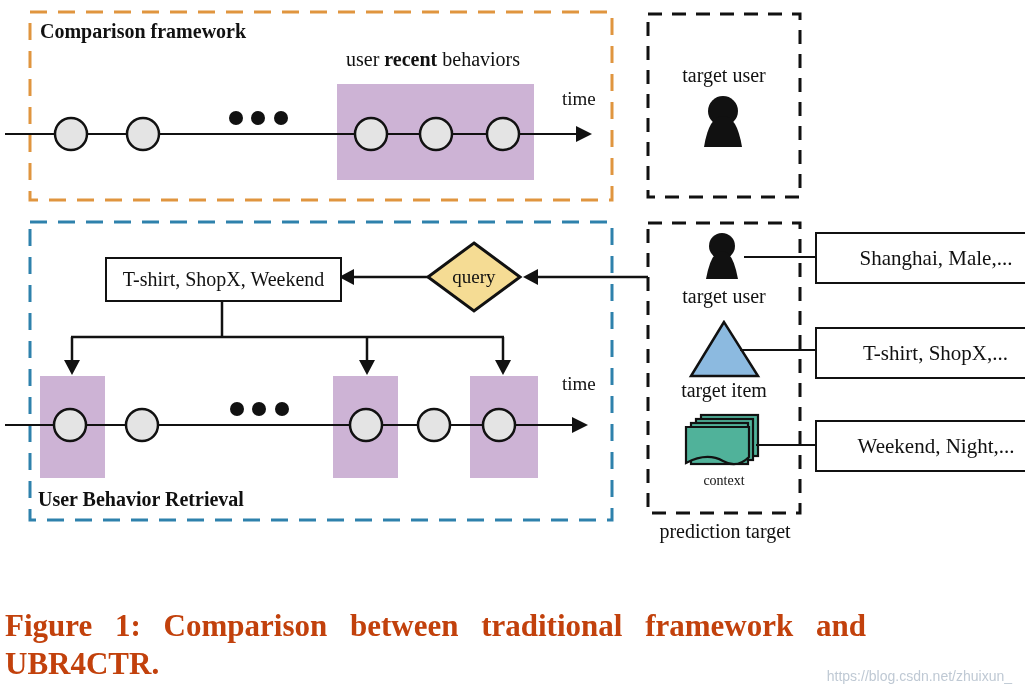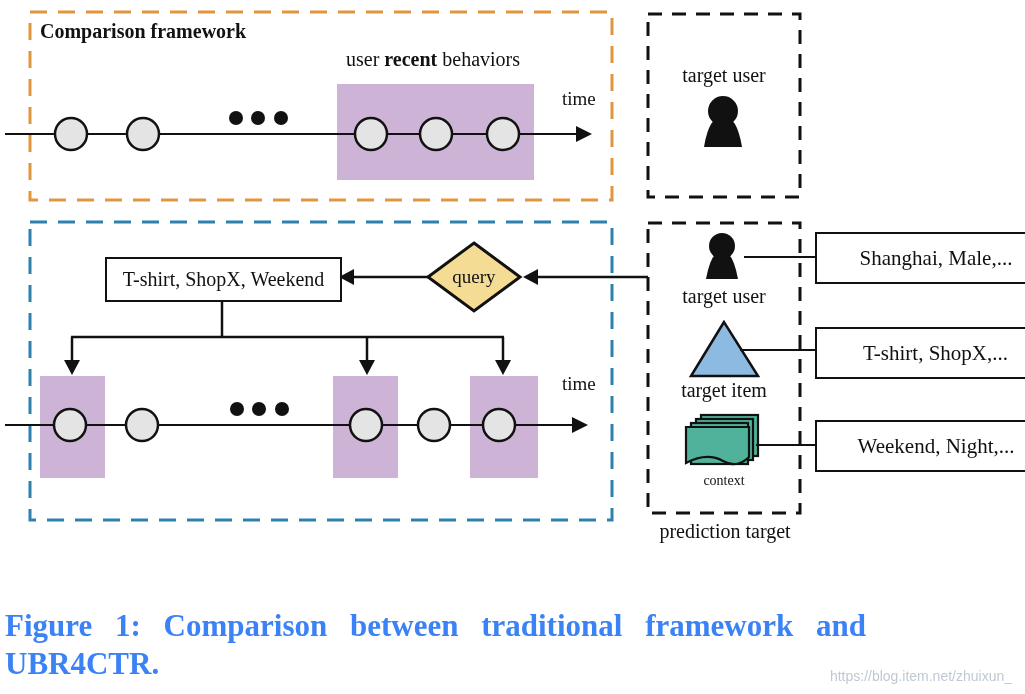--- a/index.html
+++ b/index.html
@@ -11,21 +11,21 @@
   svg.overlay { position:absolute; left:0; top:0; z-index:1; }
   .txt { position:absolute; z-index:2; color:#111; white-space:nowrap; }
   .center { text-align:center; }
   .bold { font-weight:bold; }
   .white-box {
     position:absolute; z-index:2; background:#ffffff; border:2px solid #111;
     display:flex; align-items:center; justify-content:center;
     font-size:20px; color:#111;
   }
   .attr-box { font-size:21px;padding-left:25px; }
-  .caption-line { position:absolute; z-index:2; font-weight:bold; font-size:31px; color:#3b82f6; white-space:nowrap; }
+  .caption-line { position:absolute; z-index:2; font-weight:bold; font-size:31px; color:#c2410c; white-space:nowrap; }
   .cap1 { word-spacing:15px; }
   .wm { position:absolute; z-index:3; font-family:"Liberation Sans", sans-serif; text-align:right; white-space:nowrap; }
 </style>
 </head>
 <body>
 
 <div class="canvas">
 
   <div class="purple" style="left:337px;top:84px;width:197px;height:96px"></div>
   <div class="purple" style="left:40px;top:376px;width:65px;height:102px"></div>
@@ -128,20 +128,21 @@
 
   <div class="white-box" style="left:105px;top:257px;width:233px;height:41px">
       <span>T-shirt, ShopX, Weekend</span>
     </div>
 
   <div class="txt center" style="left:428px;top:266px;width:92px;font-size:19px">query</div>
 
 
   <div class="txt" style="left:562px;top:373px;font-size:19px">time</div>
 
+  <div class="txt bold" style="left:38px;top:488px;font-size:20px">User Behavior Retrieval</div>
 
   <div class="txt center" style="left:648px;top:64px;width:152px;font-size:20px">target user</div>
 
   <div class="txt center" style="left:648px;top:285px;width:152px;font-size:20px">target user</div>
   <div class="txt center" style="left:648px;top:379px;width:152px;font-size:20px">target item</div>
   <div class="txt center" style="left:648px;top:473px;width:152px;font-size:14px">context</div>
 
   <div class="txt center" style="left:640px;top:520px;width:170px;font-size:20px">prediction target</div>
 
   <div class="white-box attr-box" style="left:815px;top:232px;width:188px;height:48px">
@@ -150,15 +151,15 @@
   <div class="white-box attr-box" style="left:815px;top:327px;width:187px;height:48px">
       <span>T-shirt, ShopX,...</span>
     </div>
   <div class="white-box attr-box" style="left:815px;top:420px;width:188px;height:48px">
       <span>Weekend, Night,...</span>
     </div>
 
   <div class="caption-line cap1" style="left:5px;top:608px">Figure 1: Comparison between traditional framework and</div>
   <div class="caption-line" style="left:5px;top:646px">UBR4CTR.</div>
 
-  <div class="wm" style="left:790px;top:668px;width:222px;font-size:14px;color:#BFC9D4">https://blog.item.net/zhuixun_</div>
+  <div class="wm" style="left:790px;top:668px;width:222px;font-size:14px;color:#BFC9D4">https://blog.csdn.net/zhuixun_</div>
 
 </div>
 
 </body></html>

